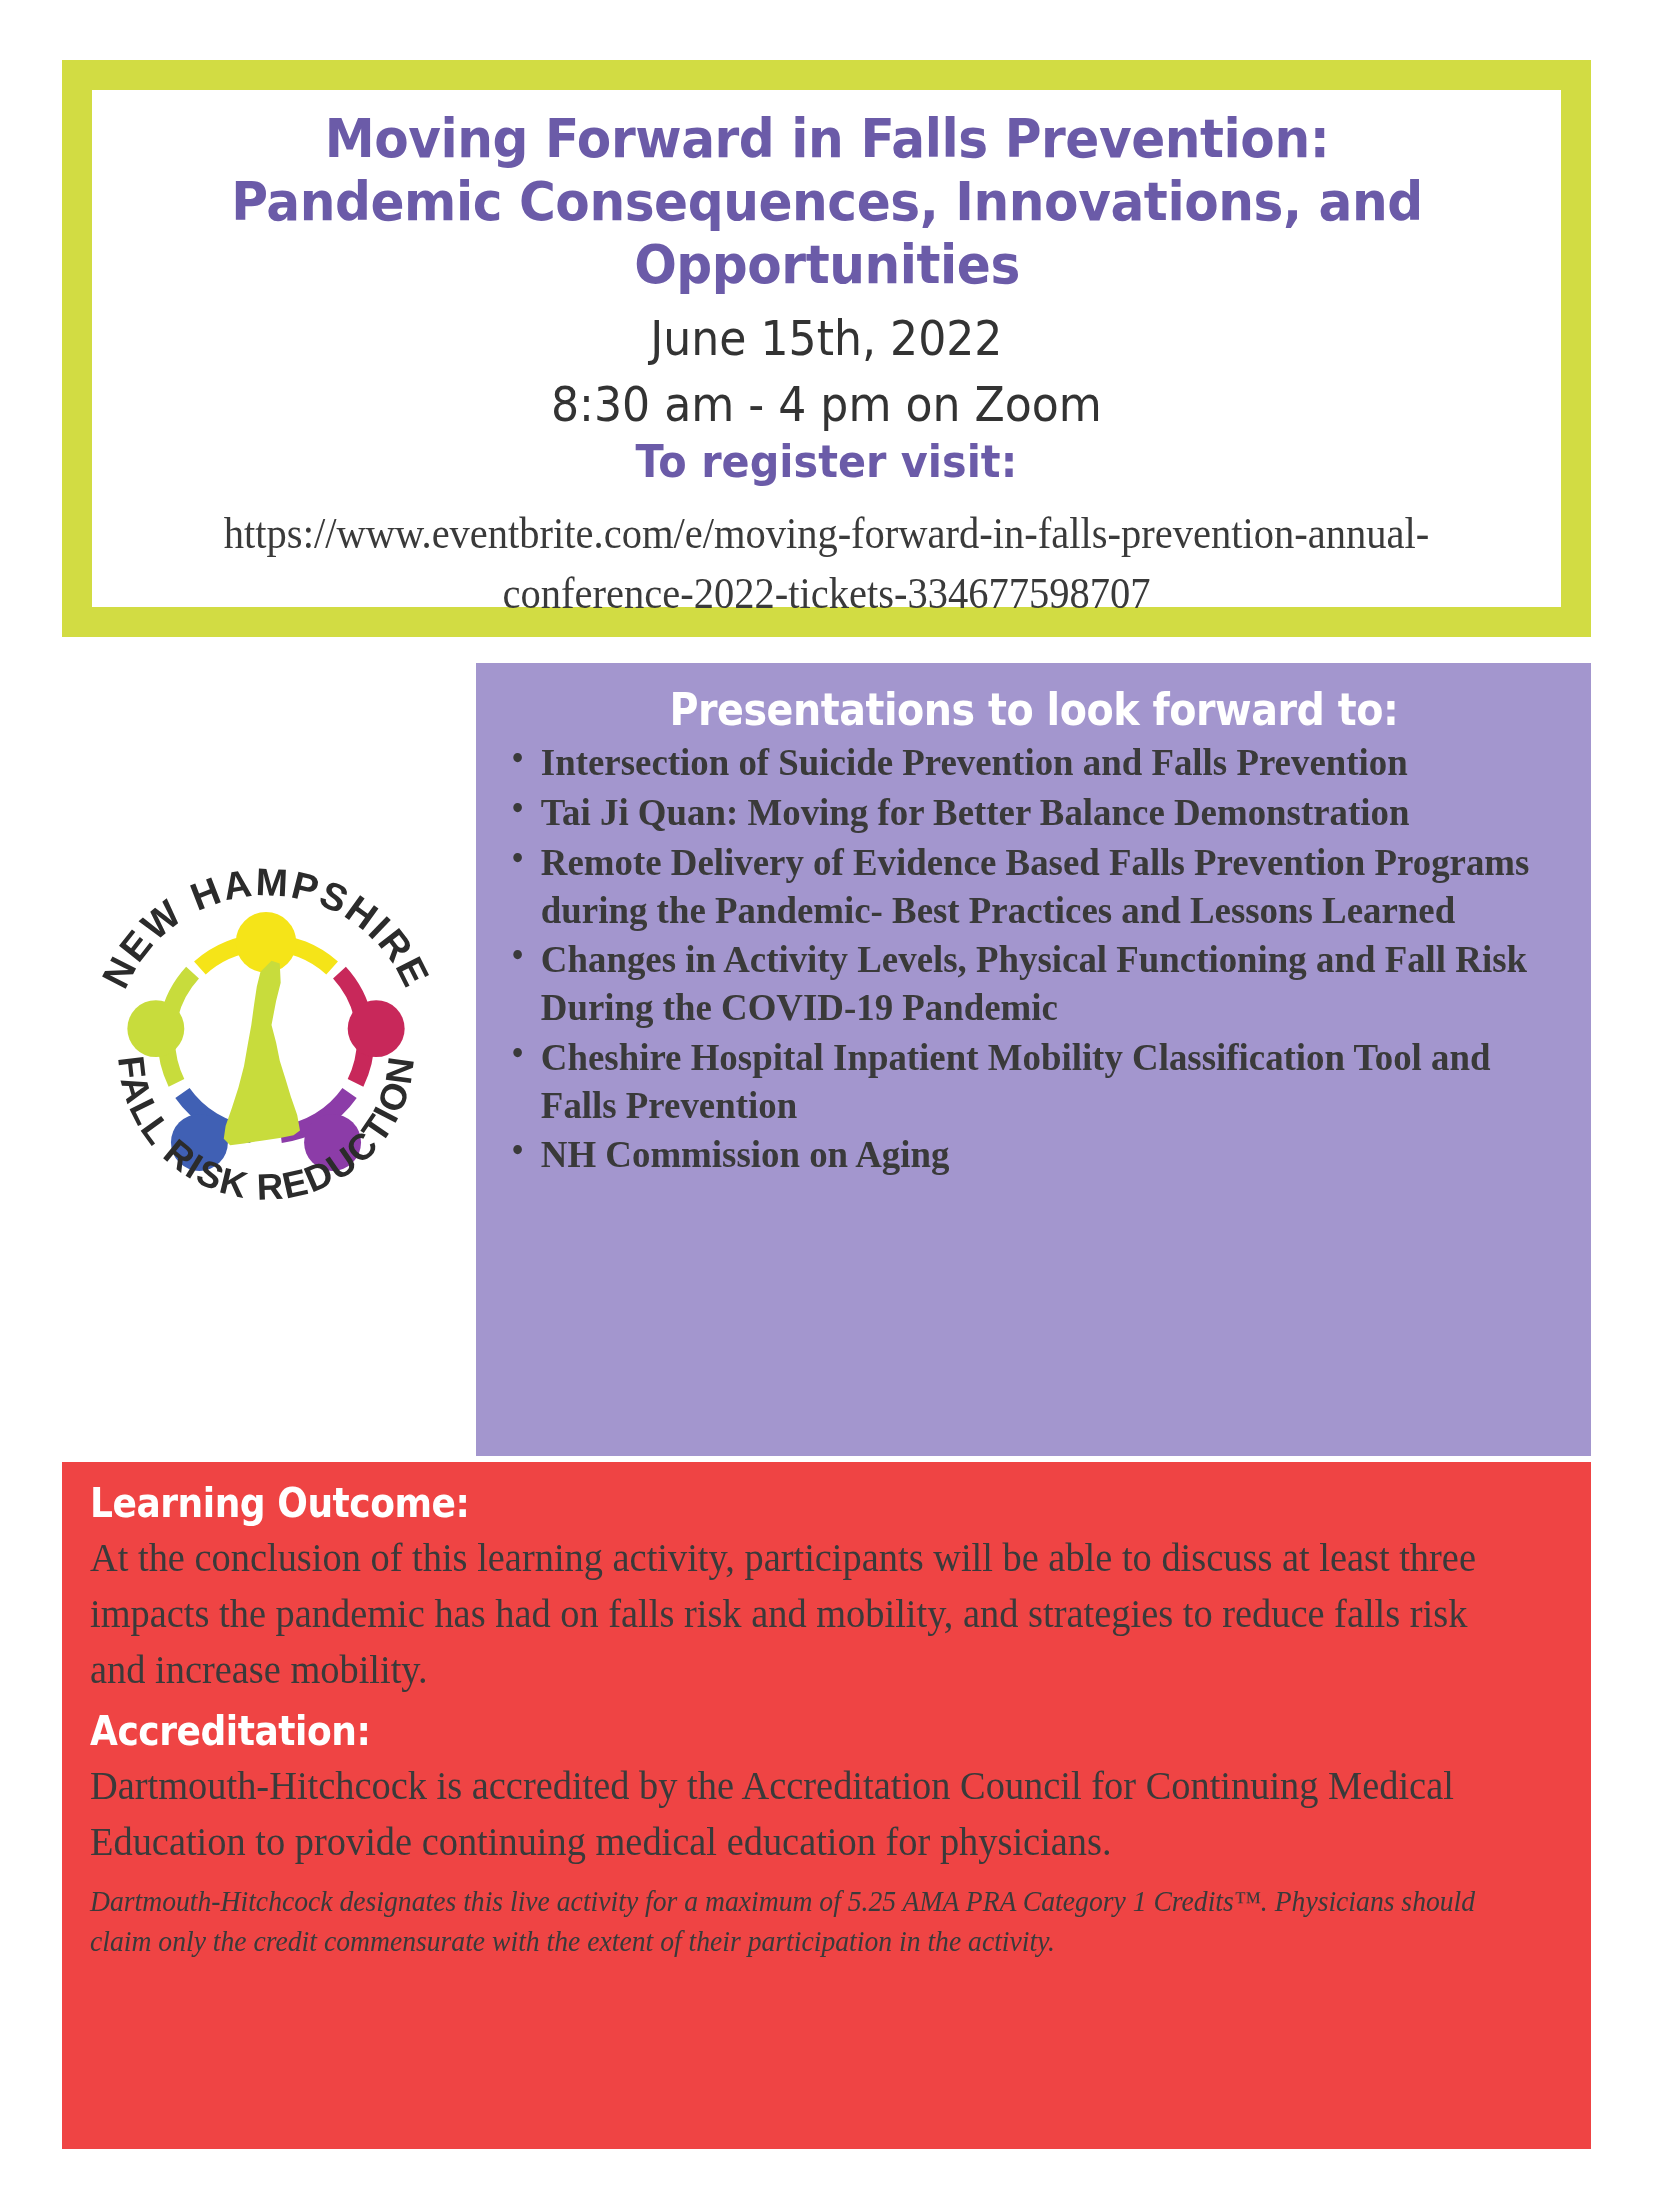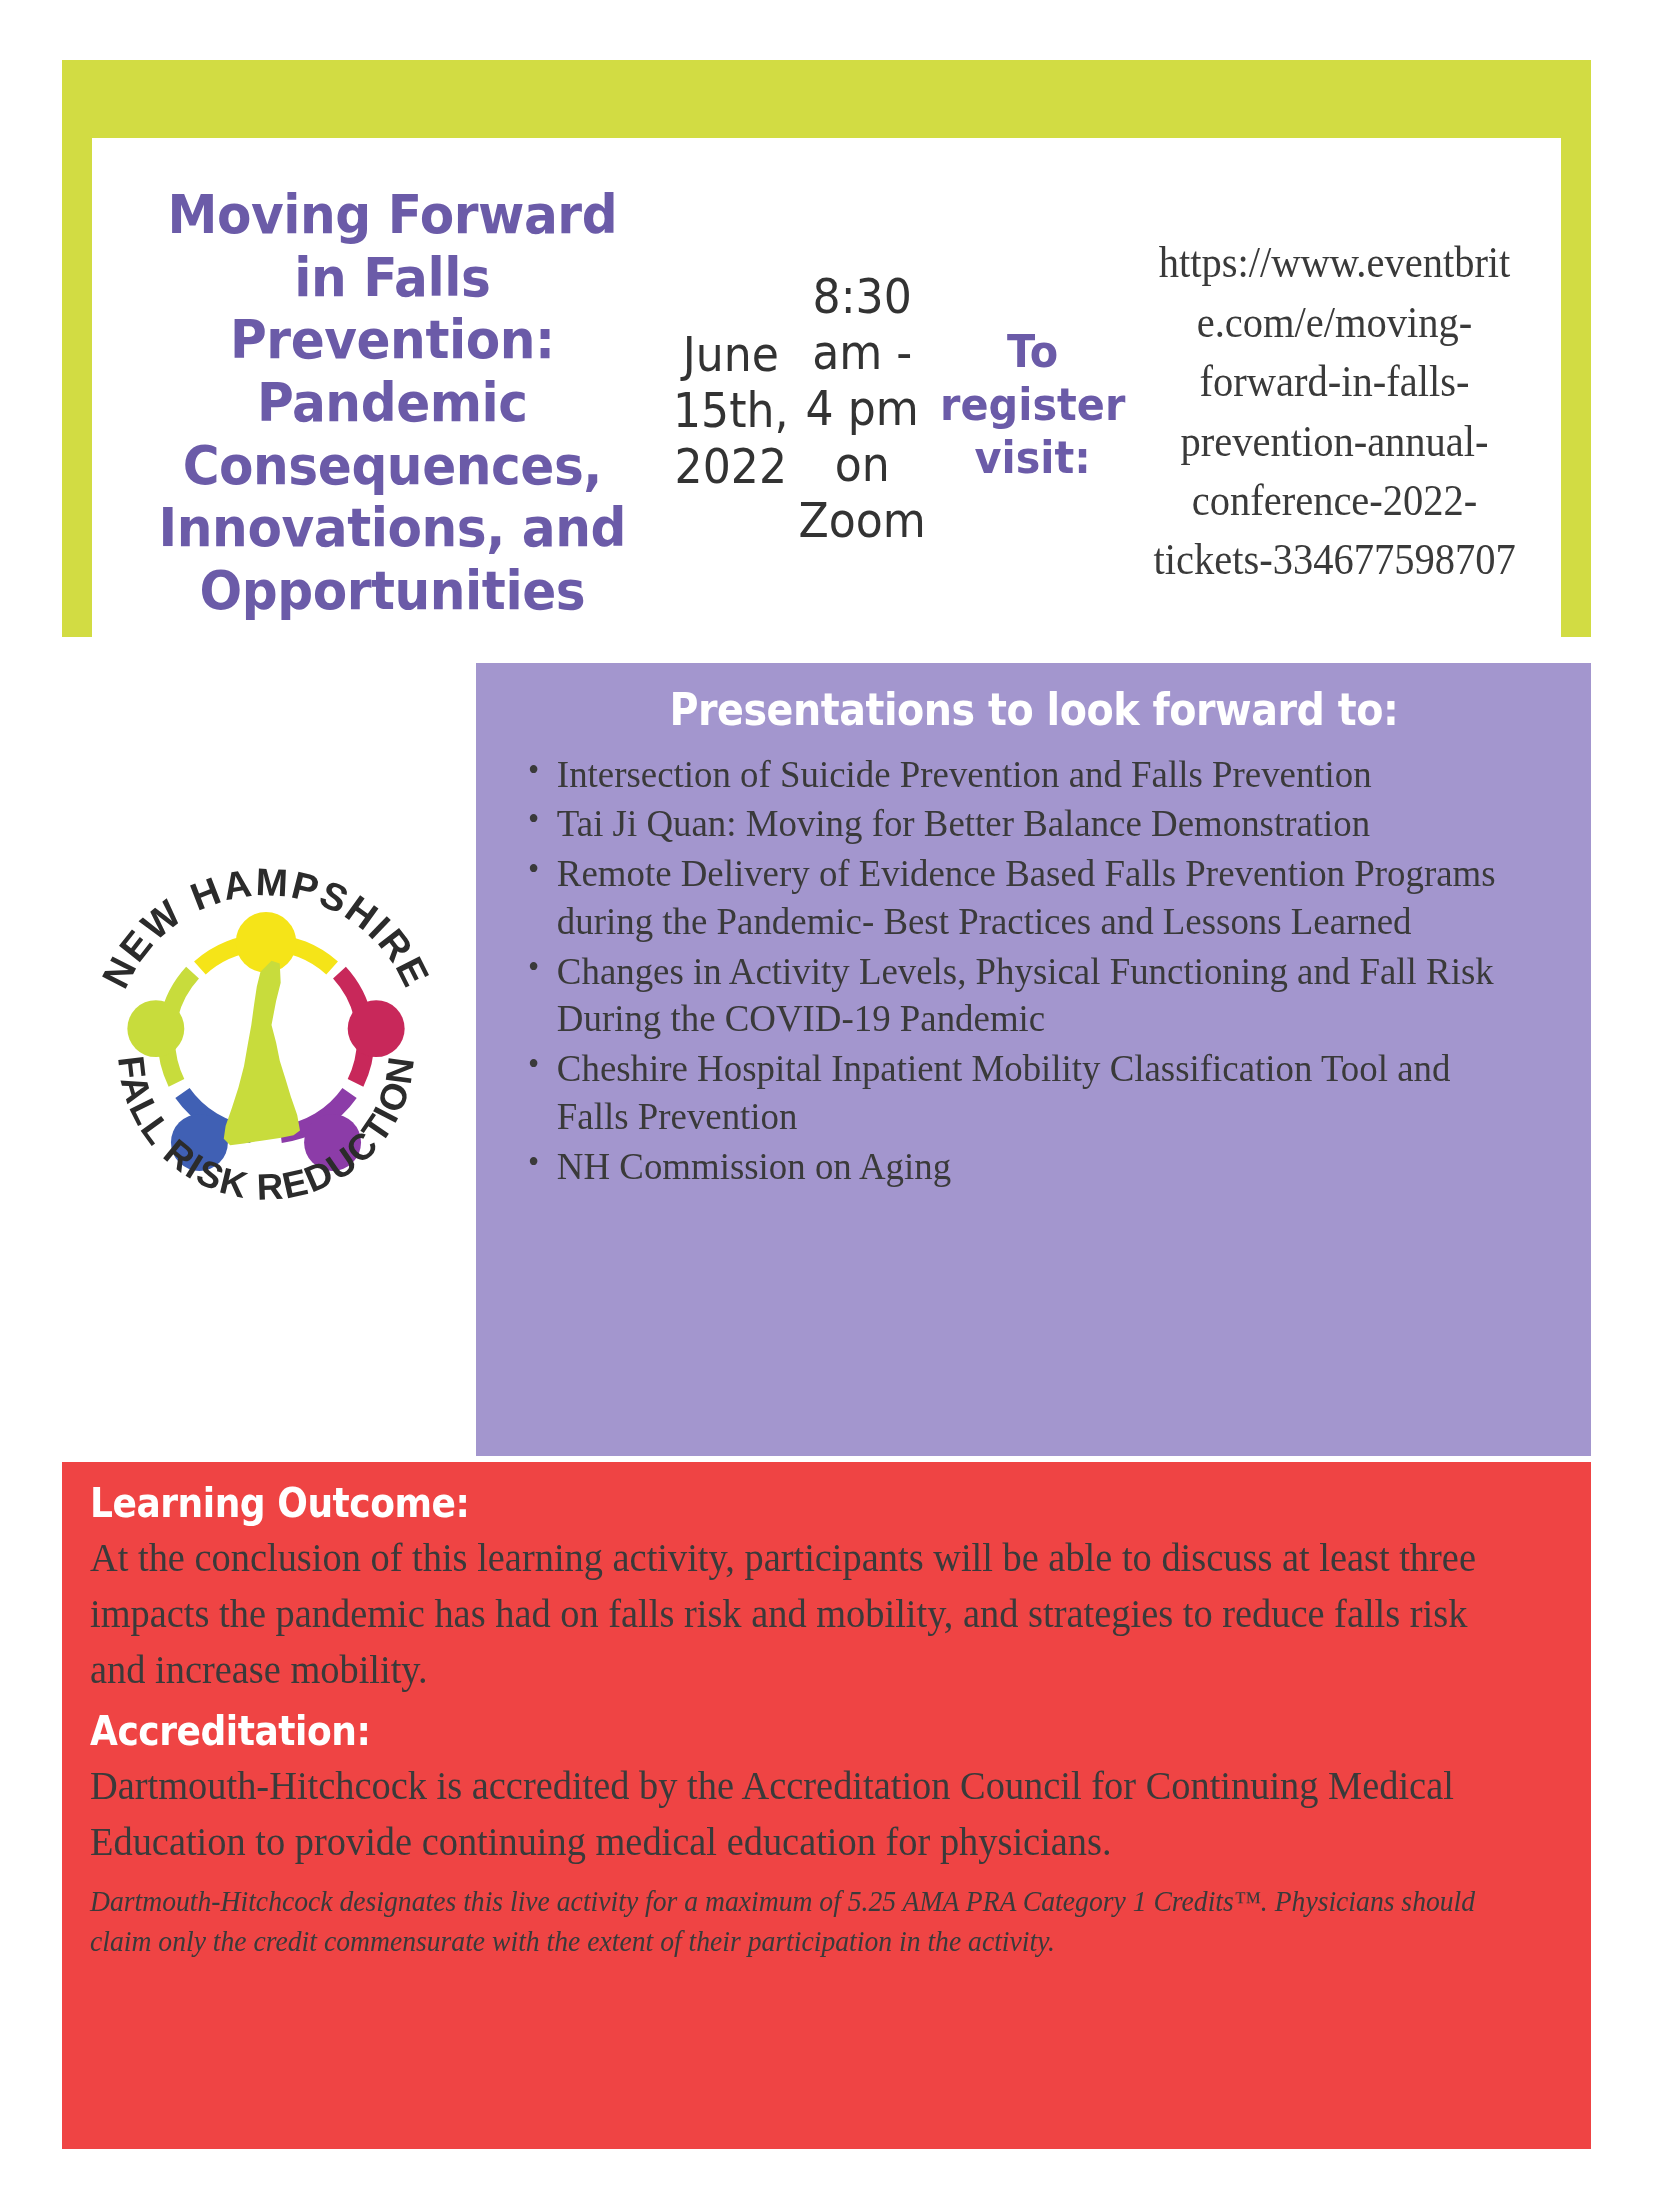--- a/index.html
+++ b/index.html
@@ -26,25 +26,24 @@
     background: #D2DC43;
     box-sizing: border-box;
     padding: 30px;
   }
   #header-inner {
     width: 100%;
     height: 100%;
     background: #ffffff;
     box-sizing: border-box;
     display: flex;
-    flex-direction: row;
+    flex-direction: column;
     align-items: center;
     justify-content: flex-start;
     padding: 18.4px 25px 4.6px 25px;
-    margin-top: 48px;
   }
   #conference-title {
     font-family: "DejaVu Sans", "Liberation Sans", sans-serif;
     font-weight: bold;
     font-size: 54px;
     line-height: 1.16;
     color: #6B5BA8;
     text-align: center;
     letter-spacing: -0.5px;
     margin: 0;
@@ -115,22 +114,23 @@
     font-weight: bold;
     font-size: 44px;
     color: #ffffff;
     text-align: center;
     margin: 0 0 4.6px 0;
     transform: scaleX(0.90);
     letter-spacing: -0.5px;
   }
   #presentations-list {
     list-style: none;
-    margin: 16px;
+    margin: 0;
     padding: 0;
+    font-weight: bold;
   }
   #presentations-list li {
     position: relative;
     font-family: "Liberation Serif", "DejaVu Serif", serif;
     font-size: 38px;
     line-height: 1.26;
     color: #3A3A3A;
     padding-left: 38px;
     margin-bottom: 1.8px;
     transform: scaleX(0.97);

